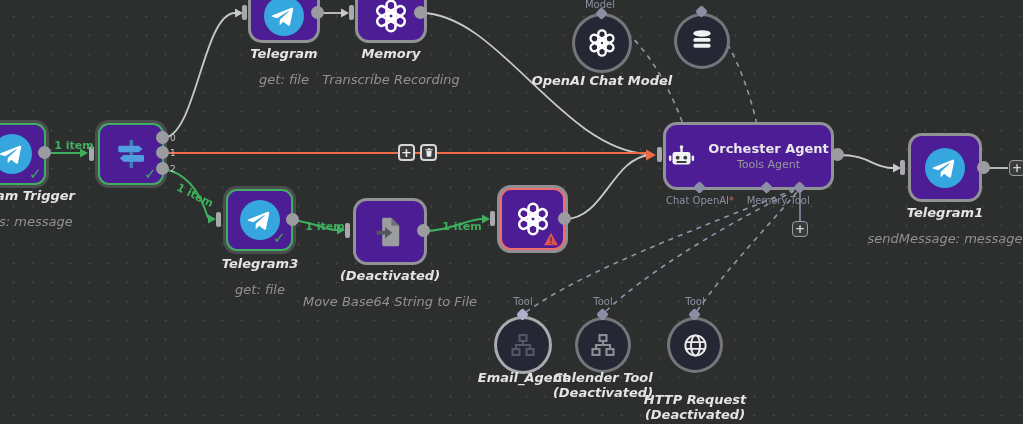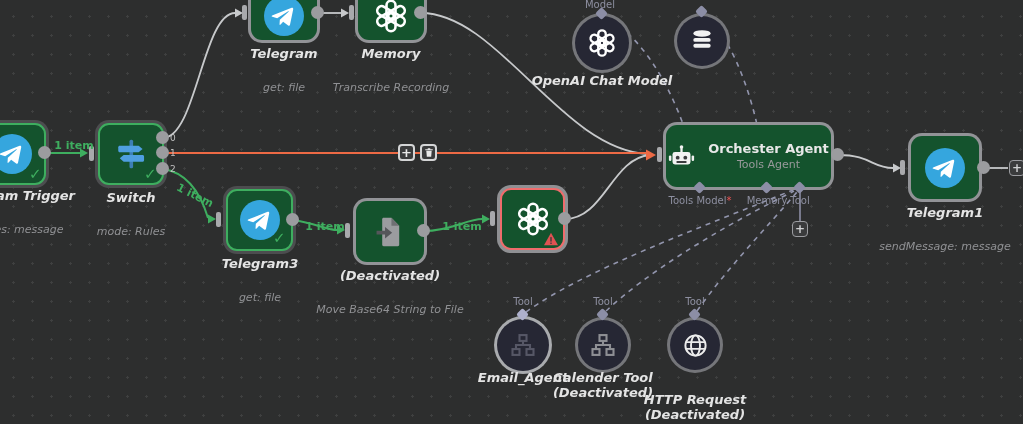--- a/index.html
+++ b/index.html
@@ -11,35 +11,35 @@
     font-family:"DejaVu Sans","Liberation Sans",sans-serif;
   }
   svg.wires{position:absolute;left:0;top:0;z-index:1;}
   .wgray{stroke:#c7c9cb;stroke-width:1.8;fill:none;}
   .wred{stroke:#ed6a45;stroke-width:2.2;fill:none;}
   .wgreen{stroke:#3eae5f;stroke-width:2;fill:none;}
   .wdash{stroke:#9295ad;stroke-width:1.6;fill:none;stroke-dasharray:5 5;}
   .wplain{stroke:#8c8ea6;stroke-width:1.6;fill:none;}
 
   .sqnode{position:absolute;z-index:2;border-radius:14px;padding:3px;background:#929397;box-sizing:border-box;}
-  .sqnode .body{width:100%;height:100%;border-radius:11px;background:#14532d;border:2px solid transparent;
+  .sqnode .body{width:100%;height:100%;border-radius:11px;background:#4c1d95;border:2px solid transparent;
     display:flex;align-items:center;justify-content:center;box-sizing:border-box;position:relative;}
   .sqnode.ok{background:#4c4d4f;}
   .sqnode.ok .body{border-color:#3eae5f;}
   .sqnode.err{background:#8f9093;}
   .sqnode.err .body{border-color:#ef6c6c;}
 
   .circ{position:absolute;z-index:2;border-radius:50%;padding:3px;background:#75767a;box-sizing:border-box;}
   .circ.bright{background:#a9abae;}
   .circ .cbody{width:100%;height:100%;border-radius:50%;background:#262734;display:flex;align-items:center;justify-content:center;}
 
   .nlabel{position:absolute;z-index:3;transform:translateX(-50%);text-align:center;font-style:italic;}
   .nlabel .t{font-size:13px;font-weight:bold;color:#e4e4e4;white-space:nowrap;line-height:15px;}
   .nlabel .t.wrap{white-space:normal;width:100px;}
-  .nlabel .s{font-size:11px;color:#909194;white-space:nowrap;line-height:13px;margin-top:20px;}
+  .nlabel .s{font-size:13px;color:#909194;white-space:nowrap;line-height:13px;margin-top:12px;}
   .items{position:absolute;z-index:3;font-size:11px;font-weight:600;color:#3eae5f;transform:translateX(-50%);white-space:nowrap;}
   .mini{position:absolute;z-index:3;font-size:10px;color:#8d8fa0;transform:translateX(-50%);white-space:nowrap;}
   .mini .req{color:#f05555;}
   .digit{position:absolute;z-index:3;font-size:9px;color:#c0c0c0;}
 
   .dot{position:absolute;z-index:2;width:13px;height:13px;border-radius:50%;background:#9b9c9f;}
   .ibar{position:absolute;z-index:2;width:5px;height:15px;border-radius:2px;background:#a8a9ac;}
   .dia{position:absolute;z-index:2;width:9px;height:9px;border-radius:2px;background:#8c8ea6;transform:rotate(45deg);}
   .dia.lite{background:#aeb0cc;}
 
@@ -102,24 +102,20 @@
   <div class="sqnode ok" style="left:95px;top:120px;width:72px;height:68px;">
     <div class="body">
       <svg class="icon" width="36" height="36" viewBox="0 0 24 24">
         <rect x="11" y="2.5" width="2.4" height="19" rx="1" fill="#3d7fb5"></rect>
         <path d="M4.5 6.5h12.6l2.6 2.2-2.6 2.2H4.5c-.6 0-1-.4-1-1V7.5c0-.6.4-1 1-1z" fill="#4f9fe0"></path>
         <path d="M19.7 12.7H7.1l-2.6 2.2 2.6 2.2h12.6c.6 0 1-.4 1-1v-2.4c0-.6-.4-1-1-1z" fill="#4f9fe0"></path>
       </svg>
     </div>
   </div>
   <span class="chk" style="left:144px;top:167px;">✓</span>
-  <div class="nlabel" style="left:131px;top:190px;">
-    <div class="t">Switch</div>
-    <div class="s">mode: Rules</div>
-  </div>
   <span class="digit" style="left:170px;top:133px;">0</span>
   <span class="digit" style="left:170px;top:148px;">1</span>
   <span class="digit" style="left:170px;top:164px;">2</span>
 
   <div class="sqnode" style="left:248px;top:-30px;width:72px;height:73px;">
     <div class="body">
       <svg class="icon" width="40" height="40" viewBox="0 0 24 24" style="margin-top:18px">
         <circle cx="12" cy="12" r="12" fill="#35a6de"></circle>
         <path d="M5.2 11.6l11.4-4.5c.6-.2 1.1.2.9 1l-1.9 9.1c-.1.6-.5.8-1.1.5l-3-2.2-1.4 1.4c-.2.2-.4.3-.8.3l.2-3 5.4-4.9c.2-.2-.1-.3-.4-.1l-6.6 4.2-2.9-.9c-.6-.2-.6-.6.2-.9z" fill="#fff"></path>
       </svg>
@@ -208,21 +204,21 @@
         <circle cx="8.6" cy="13" r="1.7" fill="#3b3c3e"></circle>
         <circle cx="15.4" cy="13" r="1.7" fill="#3b3c3e"></circle>
         <rect x="7.4" y="16.1" width="9.2" height="1.6" rx="0.8" fill="#3b3c3e"></rect>
       </svg>
       <div style="text-align:center;">
         <div class="t" style="font-size:13px;font-weight:bold;color:#e8e8e8;line-height:15px;">Orchester Agent</div>
         <div class="s" style="font-size:11px;color:#98999b;line-height:13px;margin-top:2px;">Tools Agent</div>
       </div>
     </div>
   </div>
-  <div class="mini" style="left:700px;top:195px;"><span>Tools Model</span><span class="req">*</span></div>
+  <div class="mini" style="left:700px;top:195px;"><span>Chat OpenAI</span><span class="req">*</span></div>
   <div class="mini" style="left:767px;top:195px;">Memory</div>
   <div class="mini" style="left:800px;top:195px;">Tool</div>
 
   <div class="sqnode" style="left:908px;top:133px;width:74px;height:69px;">
     <div class="body">
       <svg class="icon" width="40" height="40" viewBox="0 0 24 24">
         <circle cx="12" cy="12" r="12" fill="#35a6de"></circle>
         <path d="M5.2 11.6l11.4-4.5c.6-.2 1.1.2.9 1l-1.9 9.1c-.1.6-.5.8-1.1.5l-3-2.2-1.4 1.4c-.2.2-.4.3-.8.3l.2-3 5.4-4.9c.2-.2-.1-.3-.4-.1l-6.6 4.2-2.9-.9c-.6-.2-.6-.6.2-.9z" fill="#fff"></path>
       </svg>
     </div>

